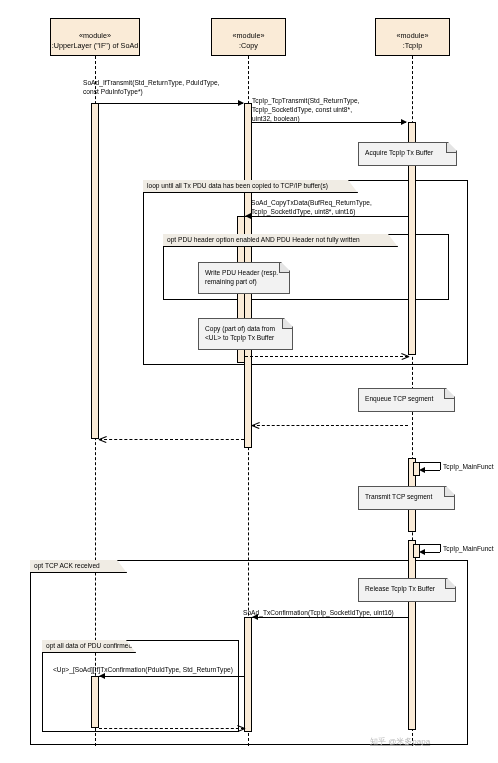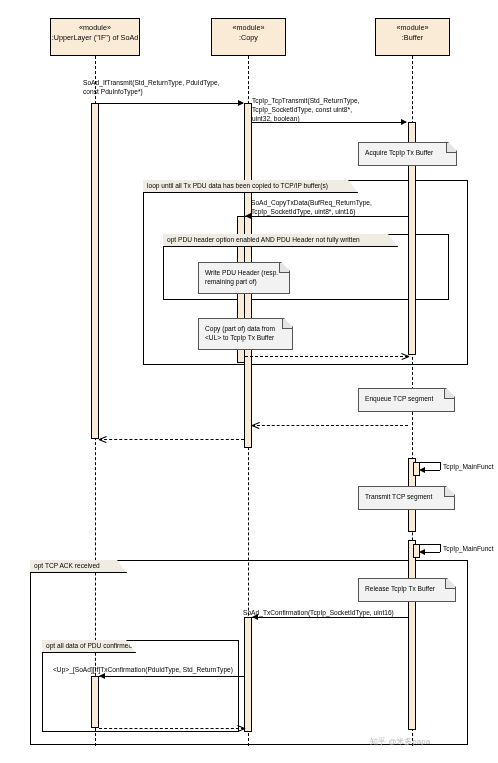--- a/index.html
+++ b/index.html
@@ -21,21 +21,21 @@
     box-sizing:border-box;
     background:#faebd7;
     border:1px solid #000000;
     text-align:center;
     font-size:7.2px;
     line-height:9.5px;
     color:#000;
     padding-top:4px;
     letter-spacing:.05px;
   }
-  .lifeline-head .stereo{display:block;}
+  .lifeline-head .stereo{display:block;margin-top:8px;}
   .lifeline-head .nm{display:block;}
 
   
   .lifeline{
     position:absolute;
     width:0;
     border-left:1px dashed #000;
     z-index:1;
   }
 
@@ -165,21 +165,21 @@
     <span class="nm">:UpperLayer ("IF") of SoAd</span>
   </div>
 
   <div class="lifeline-head" style="left:211px;top:18px;width:75px;height:38px;">
     <span class="stereo">«module»</span>
     <span class="nm">:Copy</span>
   </div>
 
   <div class="lifeline-head" style="left:375px;top:18px;width:75px;height:38px;">
     <span class="stereo">«module»</span>
-    <span class="nm">:Buffer</span>
+    <span class="nm">:TcpIp</span>
   </div>
 
   <div class="lifeline" style="left:95px;top:56px;height:690px;"></div>
   <div class="lifeline" style="left:248px;top:56px;height:690px;"></div>
   <div class="lifeline" style="left:412px;top:56px;height:690px;"></div>
 
   <div class="frag" style="left:143px;top:180px;width:325px;height:185px;"></div>
   <div class="frag-label" style="left:143px;top:180px;width:215px;">loop until all Tx PDU data has been copied to TCP/IP buffer(s)</div>
 
   <div class="frag" style="left:163px;top:234px;width:286px;height:66px;"></div>
@@ -279,15 +279,15 @@
   <div class="msg-line" style="left:252px;top:617px;width:156px;"></div>
   <div class="arrow-l" style="left:252px;top:614px;"></div>
 
   <div class="msg-text" style="left:53px;top:666px;width:230px;">&lt;Up&gt;_[SoAd][If]TxConfirmation(PduIdType, Std_ReturnType)</div>
   <div class="msg-line" style="left:99px;top:676px;width:145px;"></div>
   <div class="arrow-l" style="left:99px;top:673px;"></div>
 
   <div class="msg-line dashed" style="left:99px;top:728px;width:145px;"></div>
   <div class="arrow-open-l" style="left:238px;top:724.5px;transform:scaleX(-1);"></div>
 
-  <div class="watermark" style="left:370px;top:736px;">知乎 @米多papa</div>
+  <div class="watermark" style="left:370px;top:736px;text-decoration:underline;">知乎 @米多papa</div>
 
 </div>
 
 </body></html>

